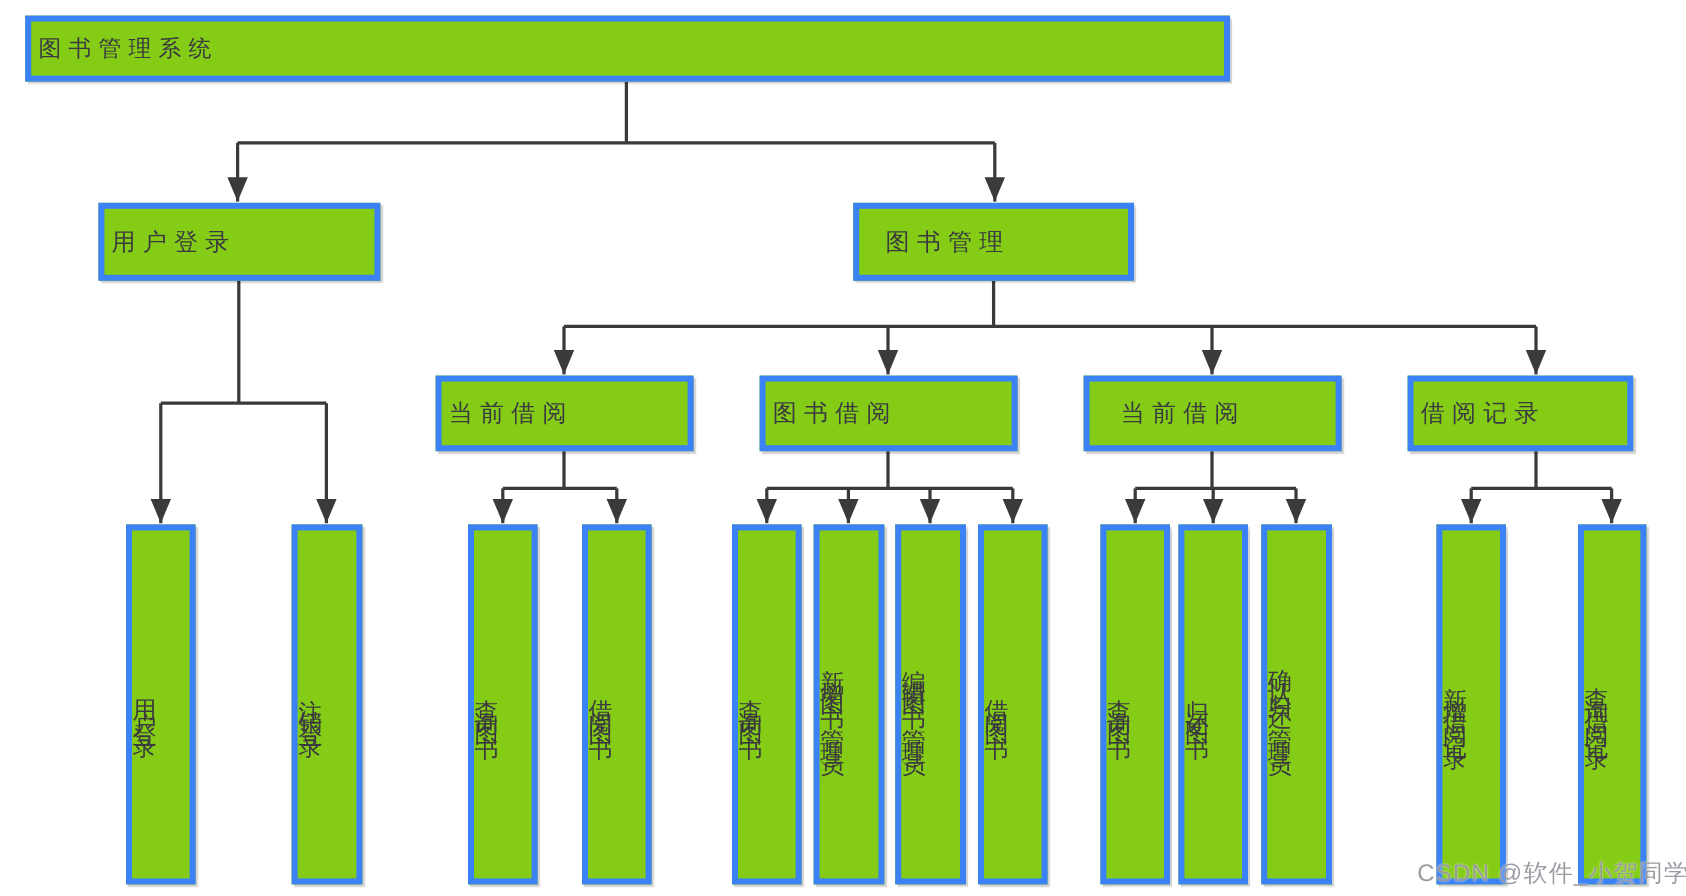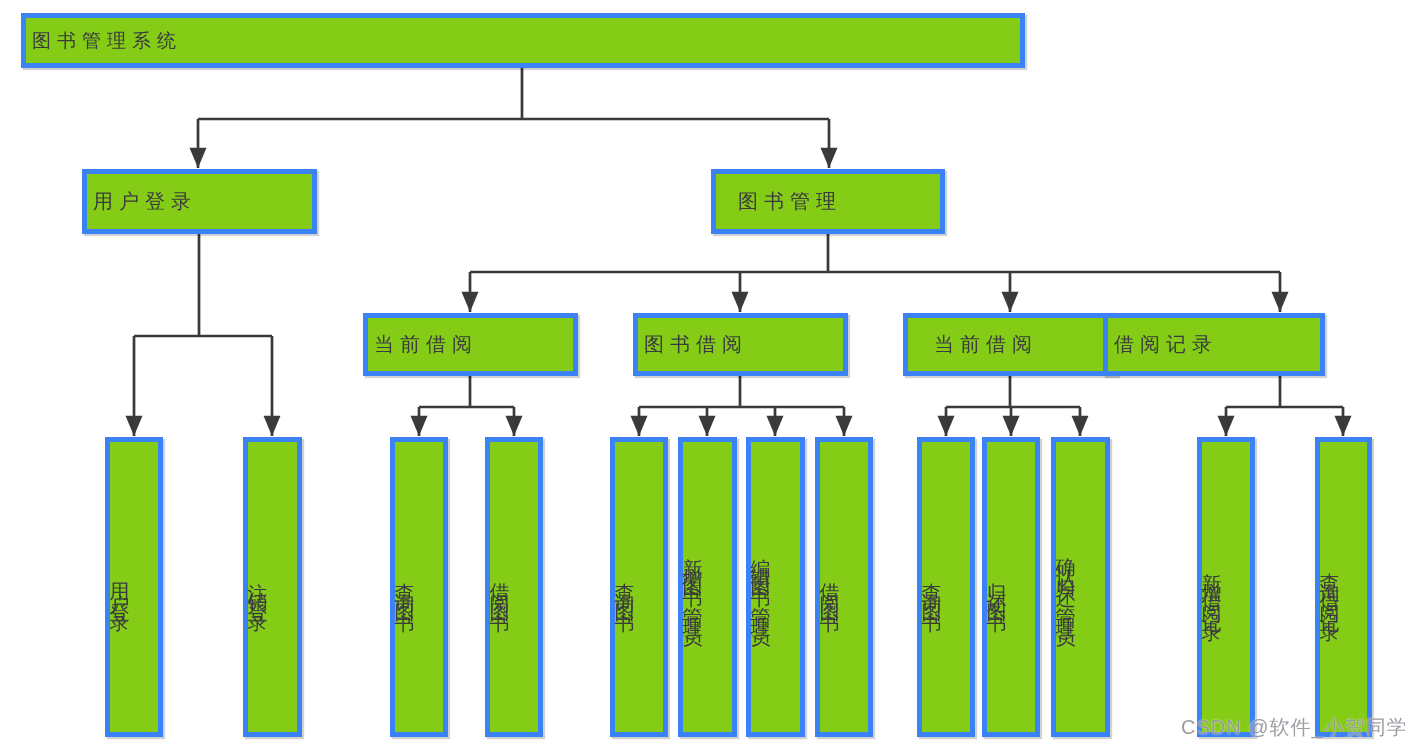--- a/index.html
+++ b/index.html
@@ -108,21 +108,21 @@
 
   <div class="node h" style="left:363px;top:313px;width:215px;height:63px;">
     <span class="label">当前借阅</span>
   </div>
   <div class="node h" style="left:633px;top:313px;width:215px;height:63px;">
     <span class="label">图书借阅</span>
   </div>
   <div class="node h" style="left:903px;top:313px;width:215px;height:63px;padding-left:20px;">
     <span class="label">当前借阅</span>
   </div>
-  <div class="node h" style="left:1103px;top:313px;width:222px;height:63px;">
+  <div class="node h" style="left:1173px;top:313px;width:188px;height:63px;">
     <span class="label">借阅记录</span>
   </div>
 
   <div class="node v" style="left:105px;top:437px;width:58px;height:300px;">
     <span class="label">用户登录</span>
   </div>
   <div class="node v" style="left:243px;top:437px;width:59px;height:300px;">
     <span class="label">注销登录</span>
   </div>
 

